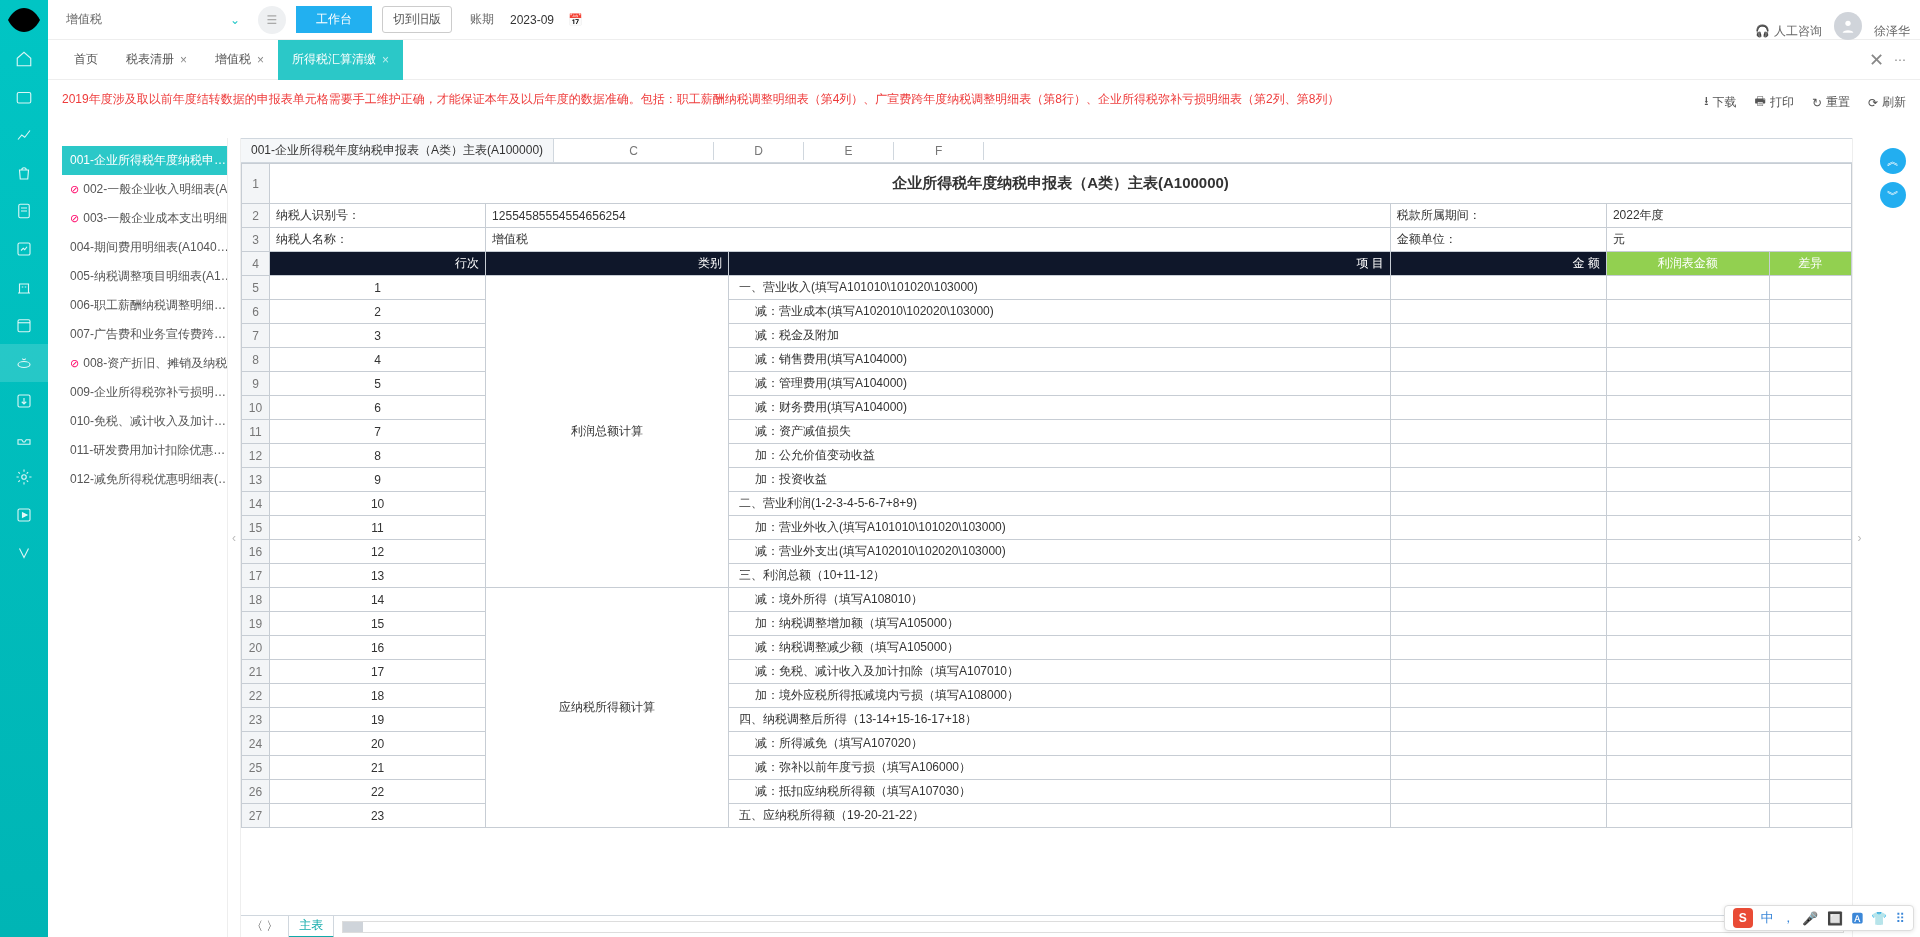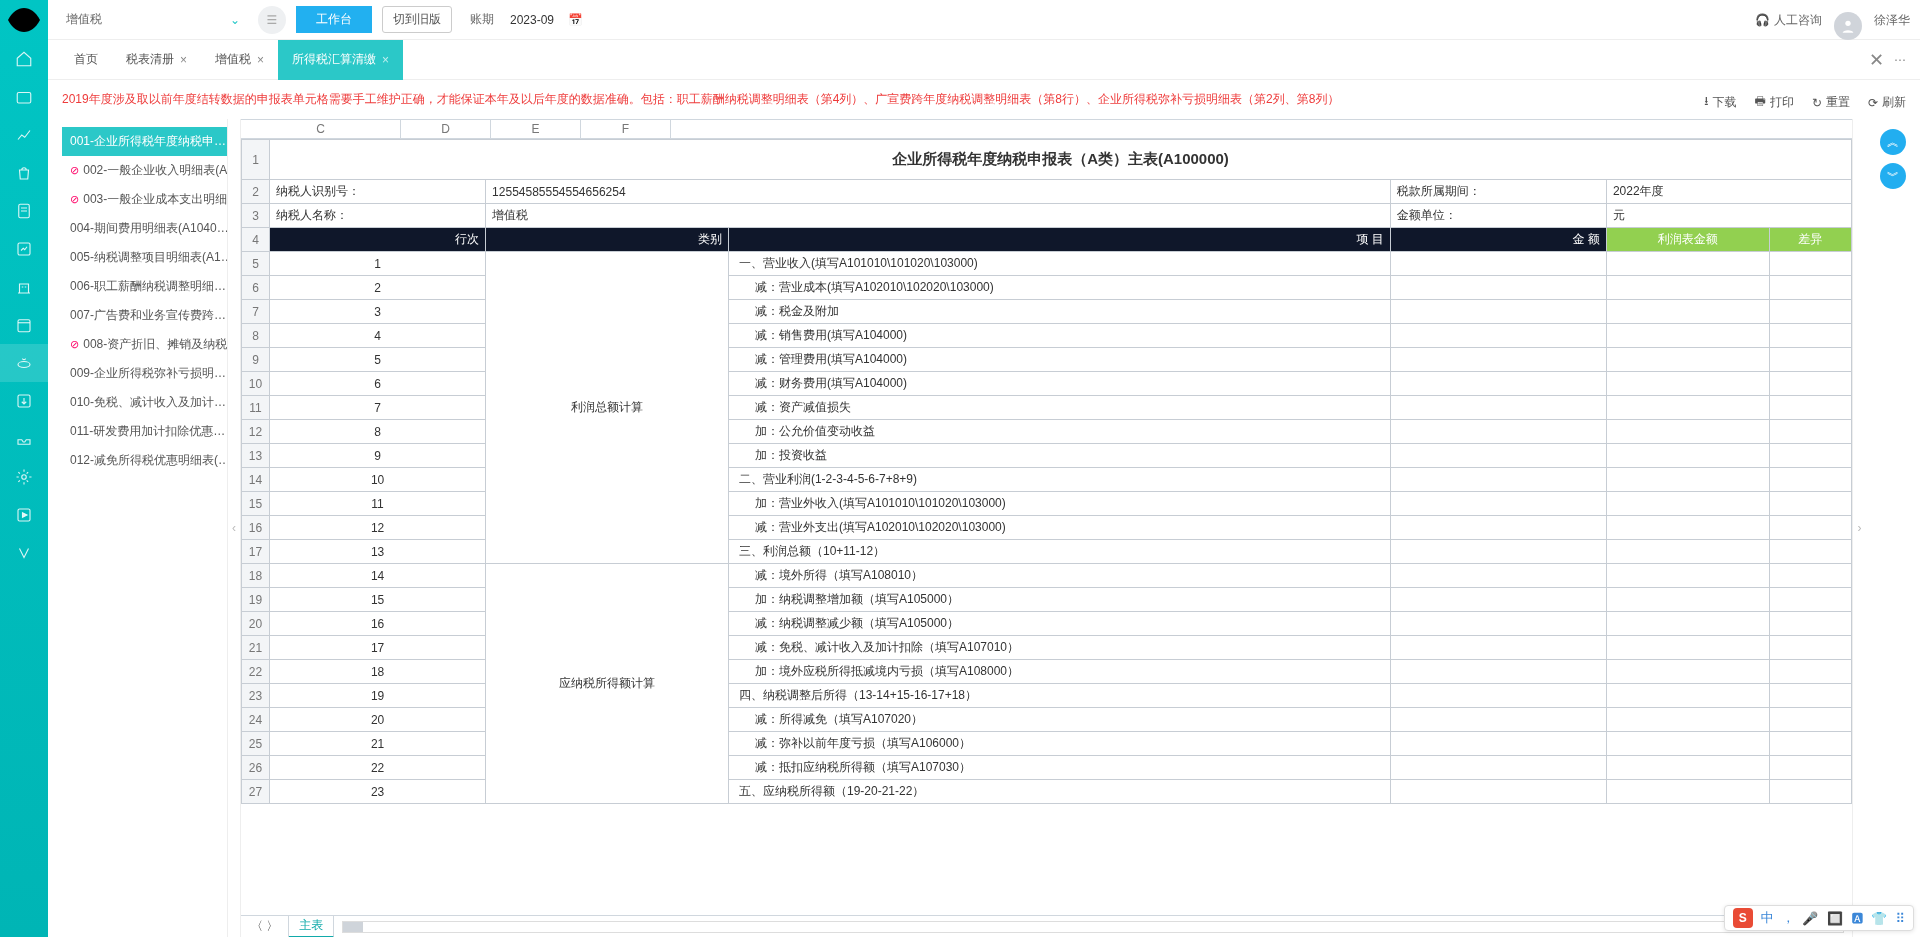--- a/index.html
+++ b/index.html
@@ -19,37 +19,37 @@
 
 .topbar { height:40px; display:flex; align-items:center; padding:0 10px; border-bottom:1px solid #eee; gap:10px; }
 .org-select { width:190px; display:flex; align-items:center; justify-content:space-between; color:#666; cursor:pointer; padding:0 8px; }
 .chev { color:#28c8c8; }
 .round-btn { width:28px; height:28px; border-radius:50%; background:#eef0f2; display:flex; align-items:center; justify-content:center; color:#aaa; }
 .btn-primary { background:#22b0f0; color:#fff; padding:5px 20px; border-radius:0; cursor:pointer; }
 .btn-outline { border:1px solid #ccc; padding:4px 10px; border-radius:3px; cursor:pointer; color:#555; }
 .period-label { color:#666; margin-left:8px; }
 .period-val { color:#333; margin-left:6px; }
 .cal-icon { color:#28c8c8; margin-left:4px; }
-.top-right { margin-left:auto; display:flex; align-items:flex-start; gap:12px; color:#666;margin-top:12px; }
+.top-right { margin-left:auto; display:flex; align-items:flex-end; gap:12px; color:#666;margin-top:12px; }
 .avatar { width:28px; height:28px; border-radius:50%; background:#d0d4da; display:flex; align-items:center; justify-content:center; color:#fff; }
 
 
 .tabs { height:40px; display:flex; align-items:center; border-bottom:1px solid #eee; padding:0 12px; }
 .tab { padding:0 14px; height:40px; display:flex; align-items:center; gap:6px; color:#555; cursor:pointer; }
 .tab.active { background:#2bc8c8; color:#fff; }
 .tab .x { font-size:12px; opacity:.7; }
 .tabs .wtool { margin-left:auto; display:flex; align-items:center; gap:10px; color:#888; }
 .wtool .wx { font-size:18px; cursor:pointer; }
 .wtool .wdots { letter-spacing:2px; cursor:pointer; }
 
 
 .content { flex:1; display:flex; min-height:0; }
 
 
-.body { flex:1; display:flex; flex-direction:column; min-width:0; }
+.body { flex:1; display:flex; flex-direction:column; min-width:0;gap:19px; }
 .warn-row { display:flex; align-items:flex-start; padding:10px 14px 6px 14px; gap:10px; }
 .warn { color:#ee3b3b; line-height:1.6; flex:1; }
 .tools { display:flex; gap:18px; color:#555; white-space:nowrap; padding-top:2px; }
 .tools span { cursor:pointer; display:flex; align-items:center; gap:4px; }
 
 
 .mid { flex:1; display:flex; min-height:0; padding:0 0 0 14px; }
 
 .form-list { width:165px; border:0;margin-top:8px; }
 .form-item { padding:6px 8px; font-size:12px; color:#555; cursor:pointer; white-space:nowrap; overflow:hidden; text-overflow:ellipsis; display:flex; align-items:center; gap:4px; }
@@ -282,20 +282,21 @@
                 <span>011-研发费用加计扣除优惠…</span>
               </div>
               <div class="form-item">
                 <span>012-减免所得税优惠明细表(…</span>
               </div>
             </div>
           <div class="collapse">‹</div>
 
           <div class="sheet-wrap">
             <div class="sheet-title-row">
+              <div class="sheet-title-tab">001-企业所得税年度纳税申报表（A类）主表(A100000)</div>
               <div class="col-headers" id="colh" style="flex:1">
                   <div class="col-h" style="width: 160px;">C</div>
                   <div class="col-h" style="width: 90px;">D</div>
                   <div class="col-h" style="width: 90px;">E</div>
                   <div class="col-h" style="width: 90px;">F</div>
                 </div>
             </div>
             <div class="grid">
               <table id="tbl">
                   <tbody>

